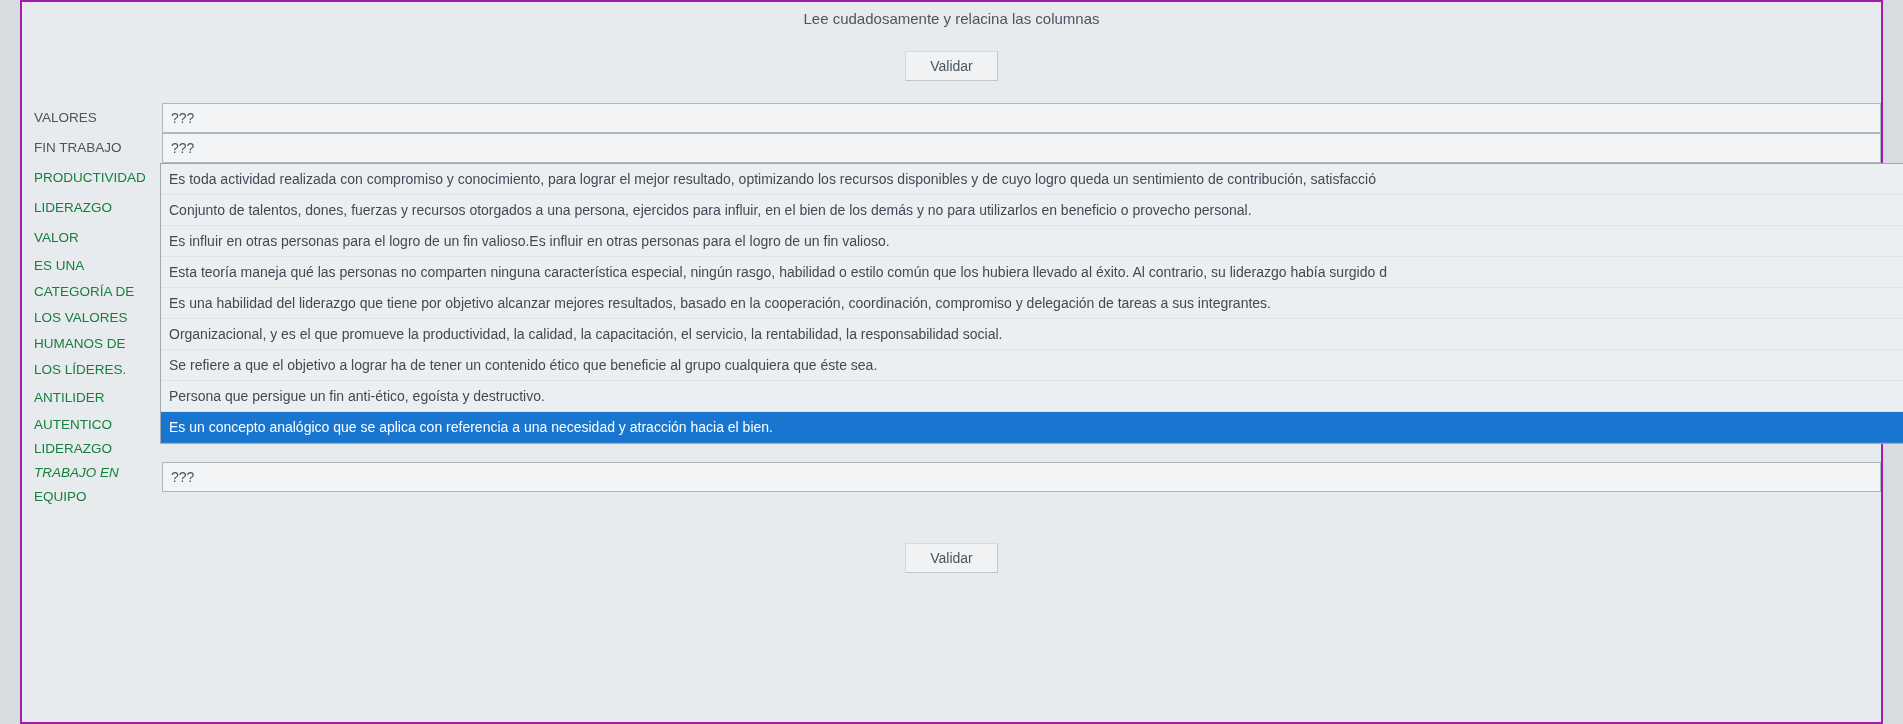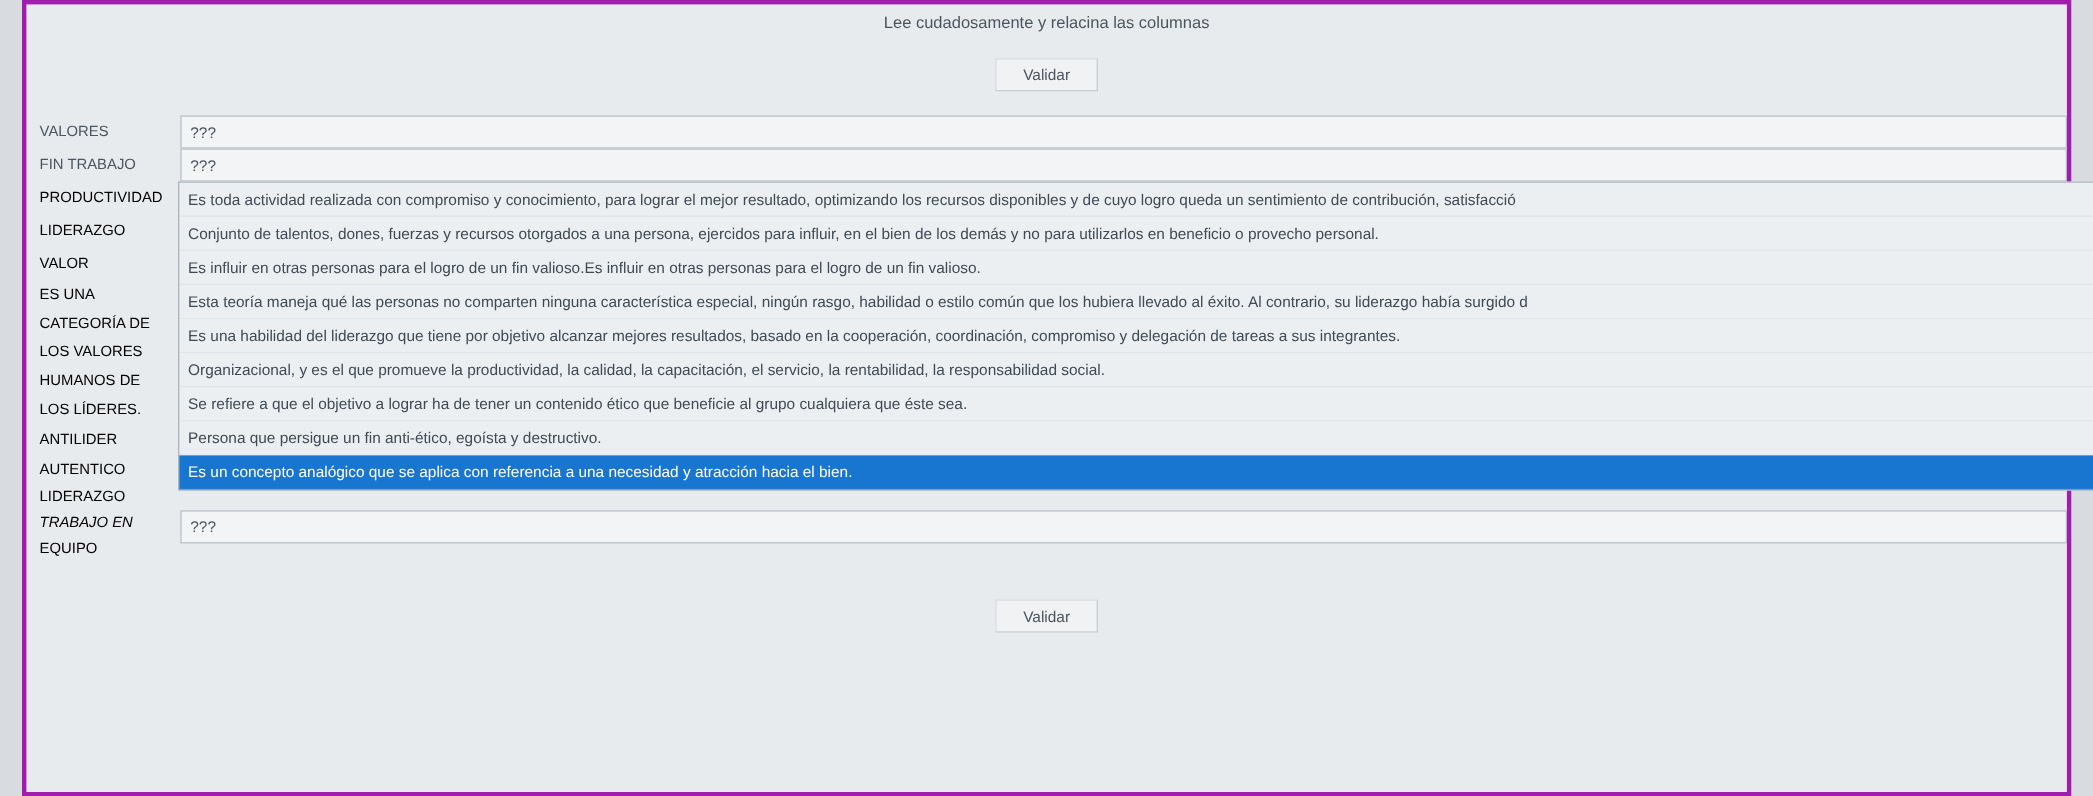--- a/index.html
+++ b/index.html
@@ -10,21 +10,21 @@
     body {
       font-family: Arial, Helvetica, sans-serif;
       background: #d8dce0;
       color: #4a5560;
       font-size: 14px;
       padding: 0;
     }
     .outer-frame {
       background: #e8ebee;
       margin: 0 20px;
-      border: 4px solid #a21caf;
+      border: 2px solid #a21caf;
       min-height: 724px;
     }
     .instruction-bar {
       text-align: center;
       padding: 8px 0 18px 0;
       color: #4a5560;
       font-size: 15px;
     }
     .validate-container {
       text-align: center;
@@ -36,21 +36,21 @@
       border: 1px solid #c0c8ce;
       border-top-color: #d4dadf;
       border-left-color: #d4dadf;
       padding: 6px 24px;
       color: #4a5560;
       font-size: 14px;
       cursor: pointer;
       font-family: inherit;
     }
     .label-item {
-      color: #000000;
+      color: #15803d;
       font-size: 13.5px;
       line-height: 30px;
       height: 30px;
       text-transform: uppercase;
       white-space: nowrap;
       overflow: visible;
     }
     .select-box {
       height: 30px;
       border: 1px solid #aeb7bf;

